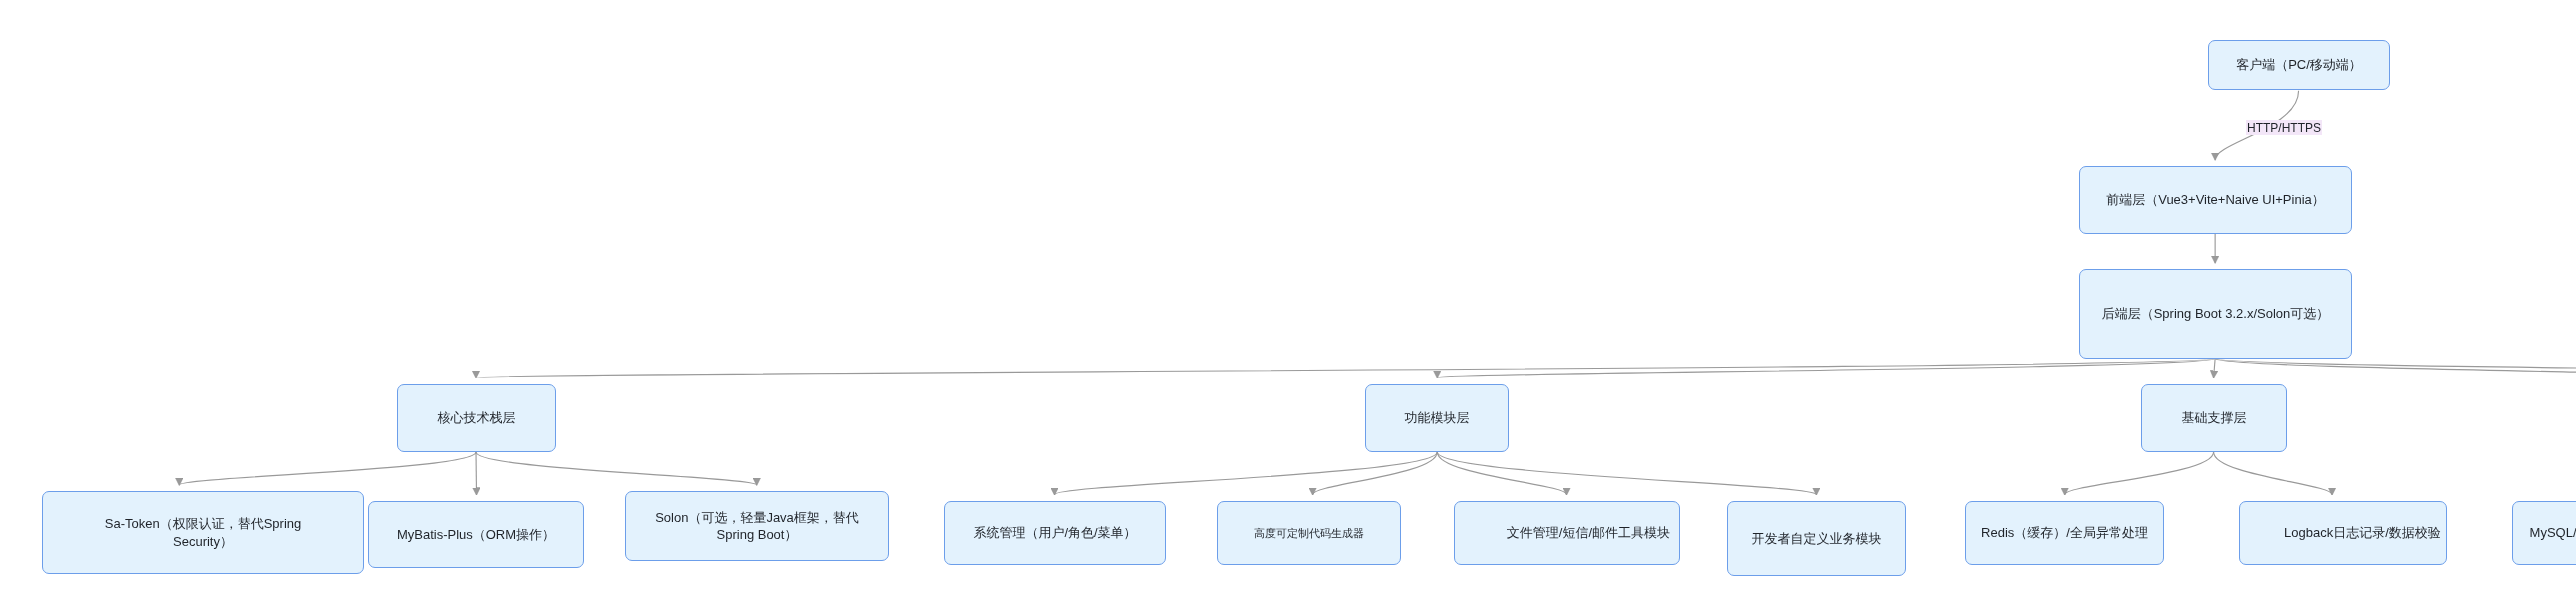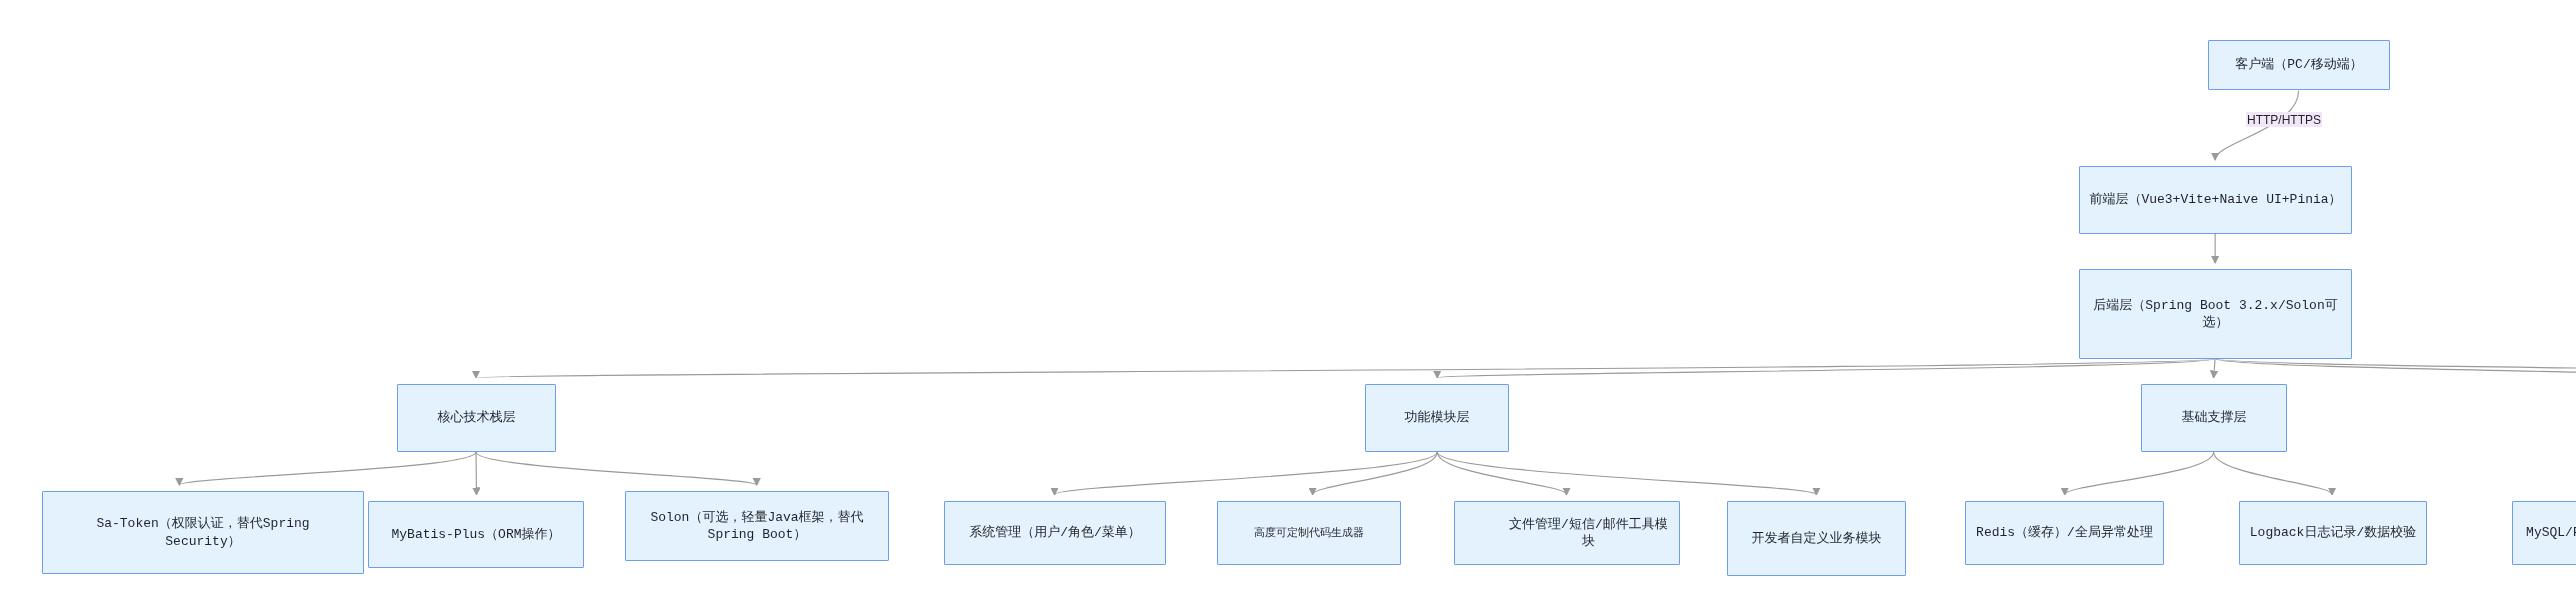--- a/index.html
+++ b/index.html
@@ -18,30 +18,29 @@
     position:absolute;
     left:0;top:0;
     width:3605px;height:608px;
     pointer-events:none;
   }
   .node{
     position:absolute;
     box-sizing:border-box;
     background:#e3f2fd;
     border:1px solid #6c9eea;
-    border-radius:1px;
+    border-radius:7px;
     display:flex;
     align-items:center;
     justify-content:center;
     text-align:center;
     color:#1f2329;
     line-height:1.32;
     padding:2.1px 5.2px;
     z-index:3;
-    font-family:Liberation Mono, monospace;
   }
   .node-label{
     display:block;
     white-space:pre-line;
   }
   .edge-label{
     position:absolute;
     background:#f3e6f8;
     color:#1f2329;
     font-size:12px;
@@ -124,25 +123,25 @@
       </div>
       <div class="node" style="left: 1454px; top: 501px; width: 226px; height: 64px; font-size: 13px; background: rgb(227, 242, 253); border-color: rgb(108, 158, 234); color: rgb(31, 35, 41); padding-left: 48px;">
         <span class="node-label">文件管理/短信/邮件工具模块</span>
       </div>
       <div class="node" style="left: 1727px; top: 501px; width: 179px; height: 75px; font-size: 13px; background: rgb(227, 242, 253); border-color: rgb(108, 158, 234); color: rgb(31, 35, 41);">
         <span class="node-label">开发者自定义业务模块</span>
       </div>
       <div class="node" style="left: 1965px; top: 501px; width: 199px; height: 64px; font-size: 13px; background: rgb(227, 242, 253); border-color: rgb(108, 158, 234); color: rgb(31, 35, 41);">
         <span class="node-label">Redis（缓存）/全局异常处理</span>
       </div>
-      <div class="node" style="left: 2239px; top: 501px; width: 188px; height: 64px; font-size: 13px; background: rgb(227, 242, 253); border-color: rgb(108, 158, 234); color: rgb(31, 35, 41);">
+      <div class="node" style="left: 2239px; top: 501px; width: 208px; height: 64px; font-size: 13px; background: rgb(227, 242, 253); border-color: rgb(108, 158, 234); color: rgb(31, 35, 41); justify-content: flex-end;">
         <span class="node-label">Logback日志记录/数据校验</span>
       </div>
       <div class="node" style="left: 2512px; top: 501px; width: 205px; height: 64px; font-size: 13px; background: rgb(227, 242, 253); border-color: rgb(108, 158, 234); color: rgb(31, 35, 41);">
         <span class="node-label">MySQL/PostgreSQL（主库）</span>
       </div>
     </div>
   <div id="edge-label-layer">
-      <div class="edge-label" style="left: 2246px; top: 112px; background: rgb(243, 230, 248);">HTTP/HTTPS</div>
+      <div class="edge-label" style="left: 2246px; top: 120px; background: rgb(243, 230, 248);">HTTP/HTTPS</div>
     </div>
 
 </div>
 
 
 </body></html>

